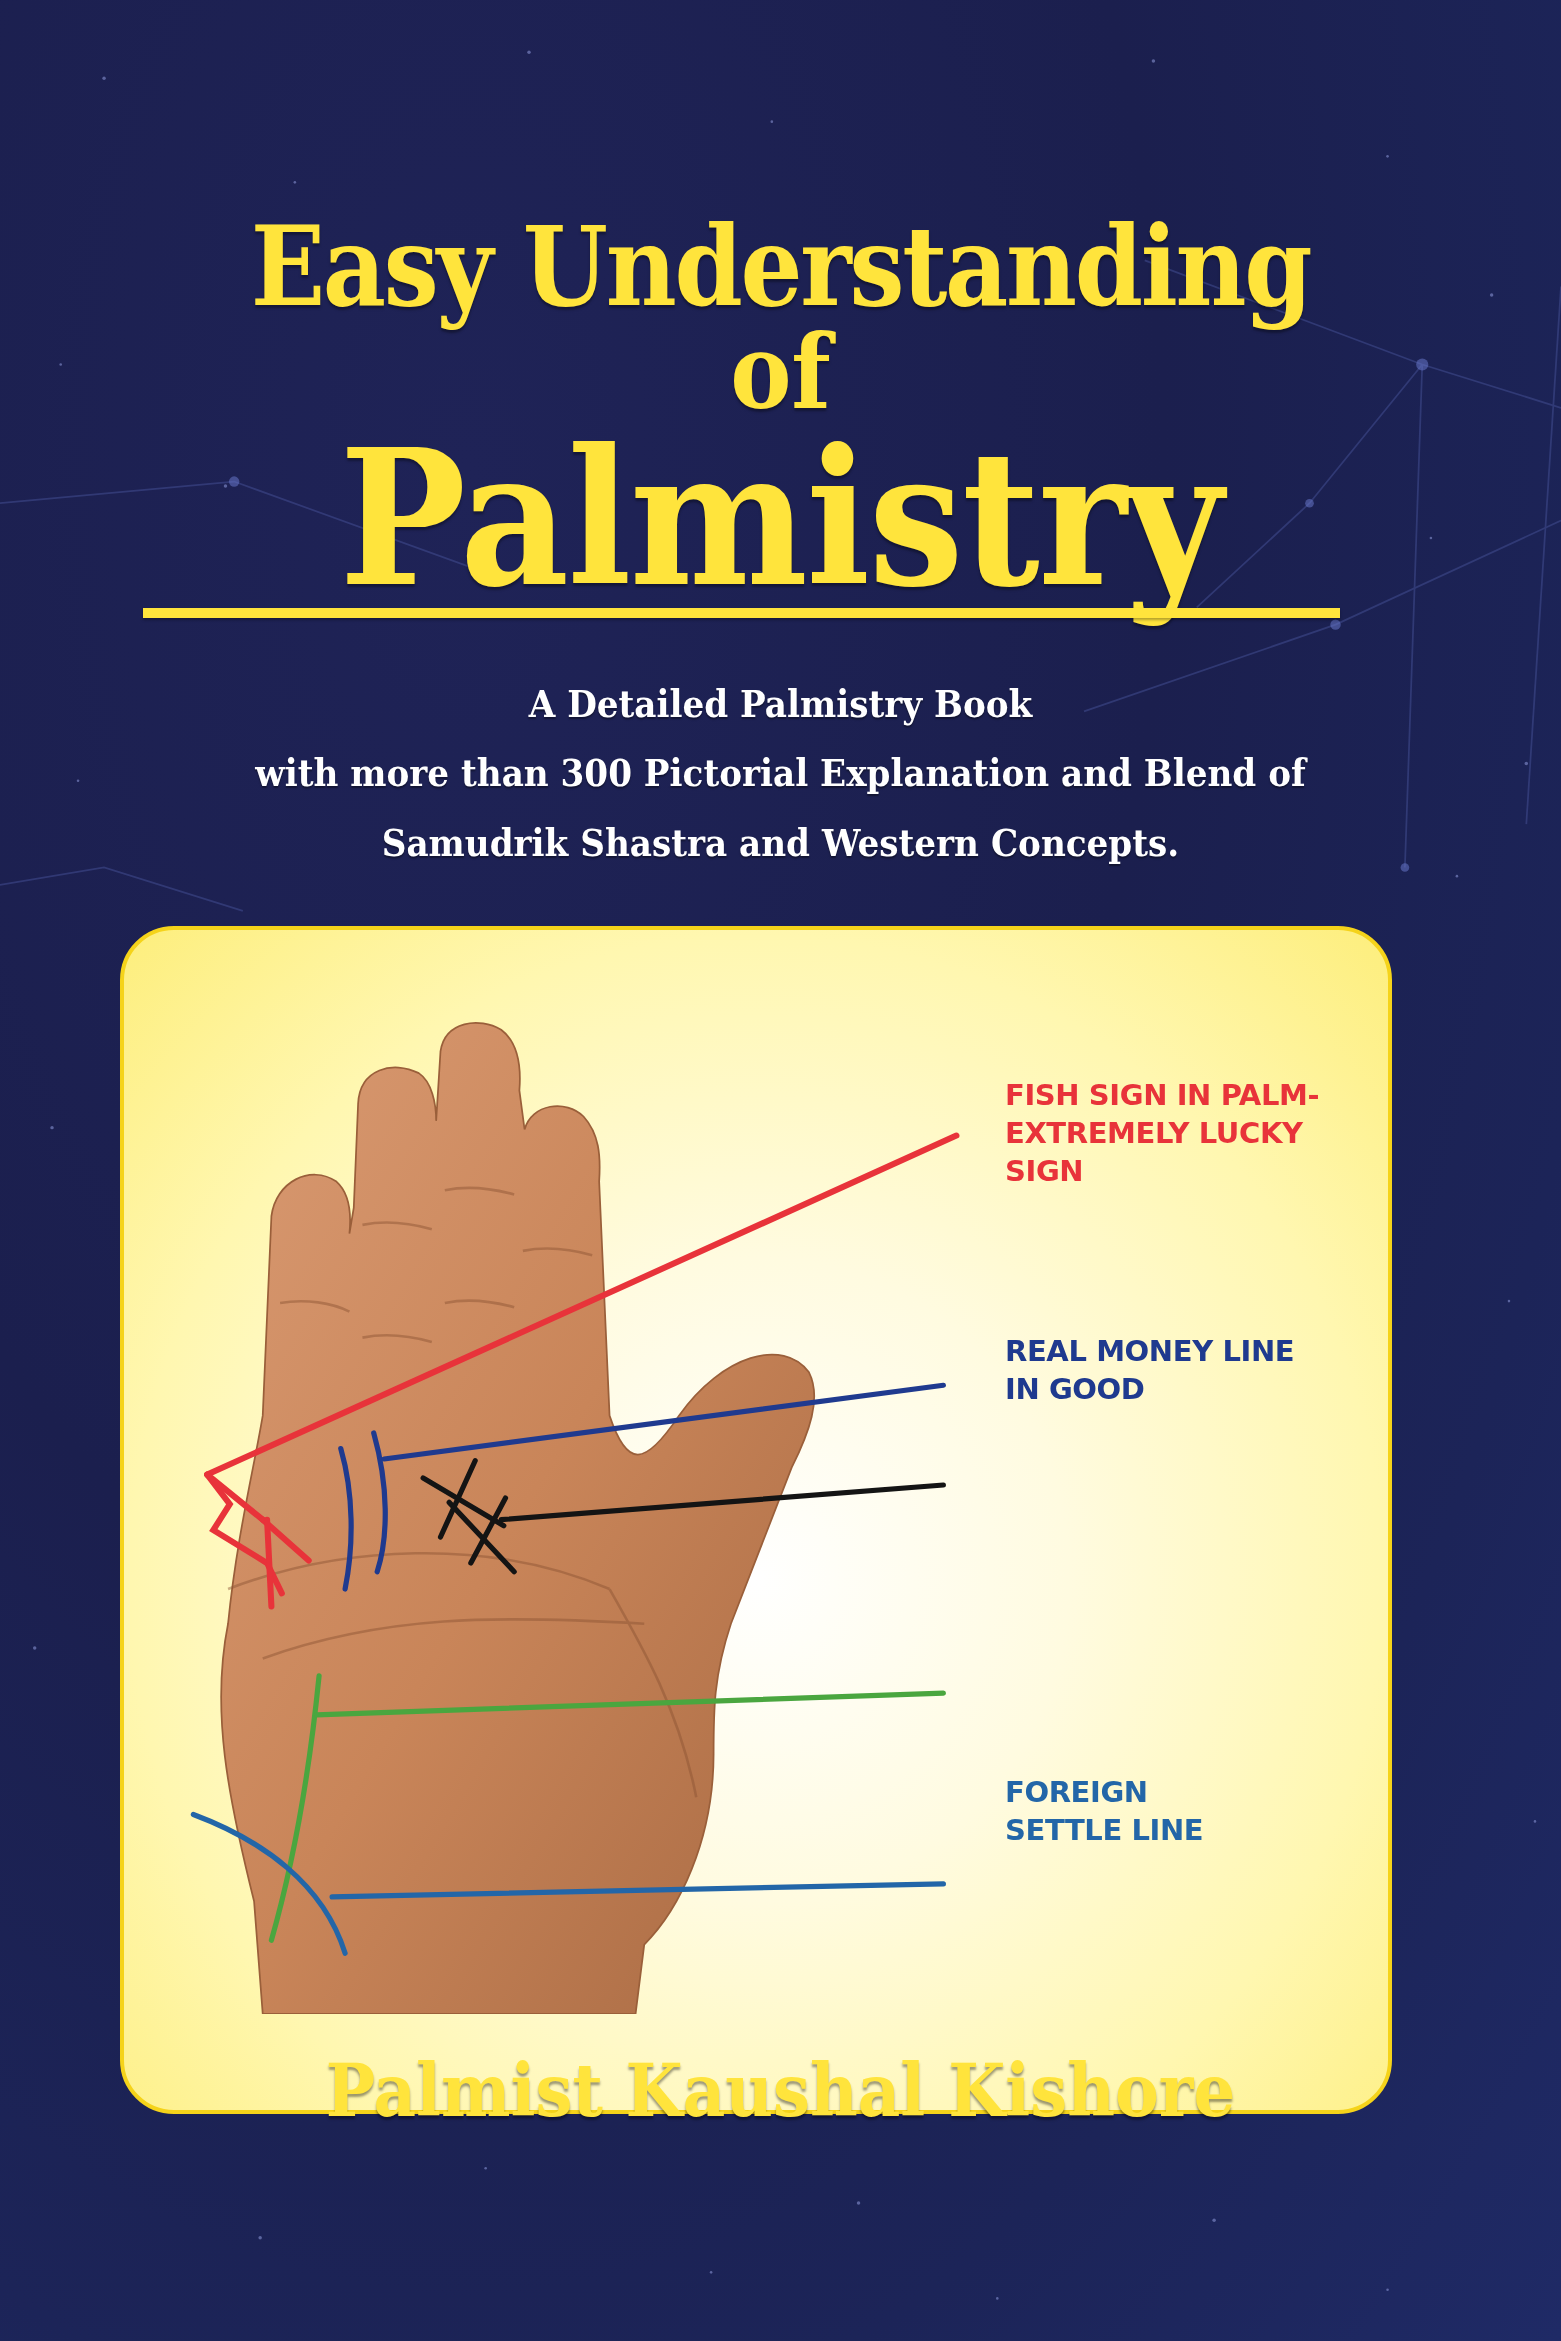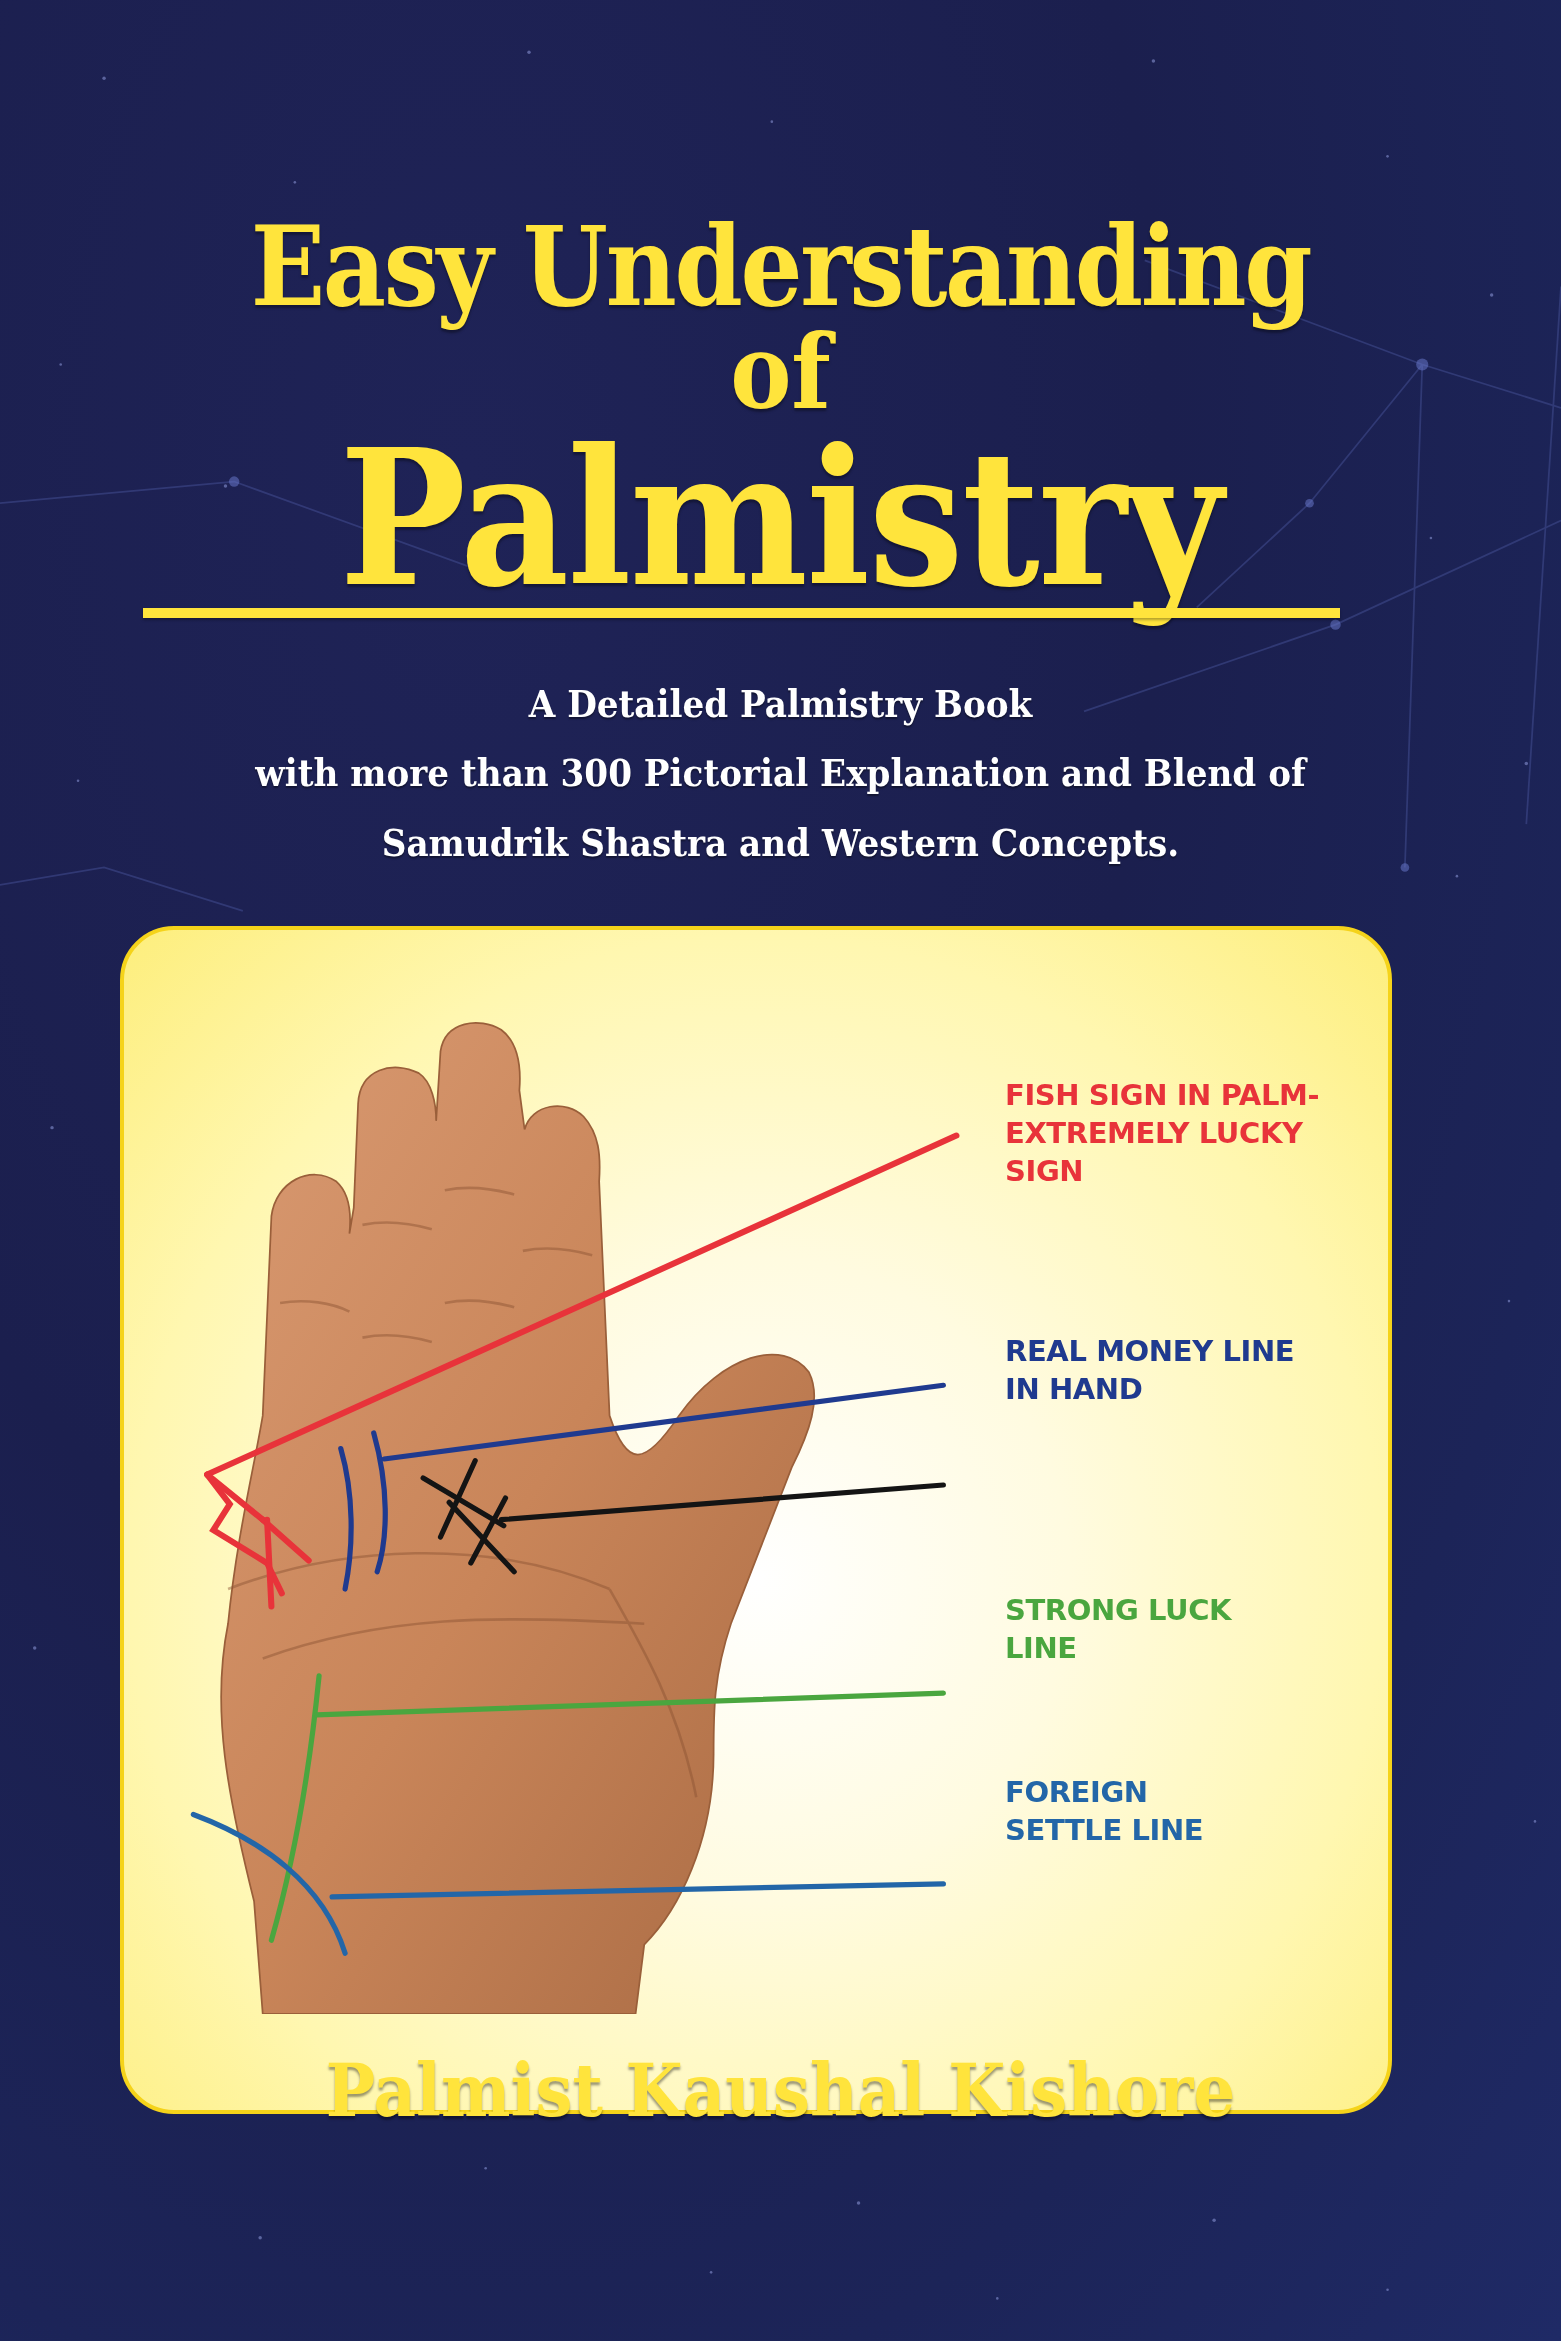--- a/index.html
+++ b/index.html
@@ -171,21 +171,19 @@
     <g stroke="#2366a8" stroke-width="6" fill="none" stroke-linecap="round">
       <path d="M 80 1020 C 160 1050 230 1100 255 1180"></path>
       <line x1="240" y1="1115" x2="945" y2="1100"></line>
     </g>
   </svg>
 
   <div class="label" style="left: 881px; top: 146px; color: rgb(232, 51, 58);">FISH SIGN IN PALM-
 EXTREMELY LUCKY
 SIGN</div>
   <div class="label" style="left: 881px; top: 402px; color: rgb(31, 58, 143);">REAL MONEY LINE
-IN HAND</div>
-  <div class="label" style="left: 881px; top: 661px; color: rgb(74, 166, 63);">STRONG LUCK
-LINE</div>
+IN GOOD</div>
   <div class="label" style="left: 881px; top: 843px; color: rgb(35, 102, 168);">FOREIGN
 SETTLE LINE</div>
 </div>
 
 <div class="author">Palmist Kaushal Kishore</div>
 
 
 </body></html>

